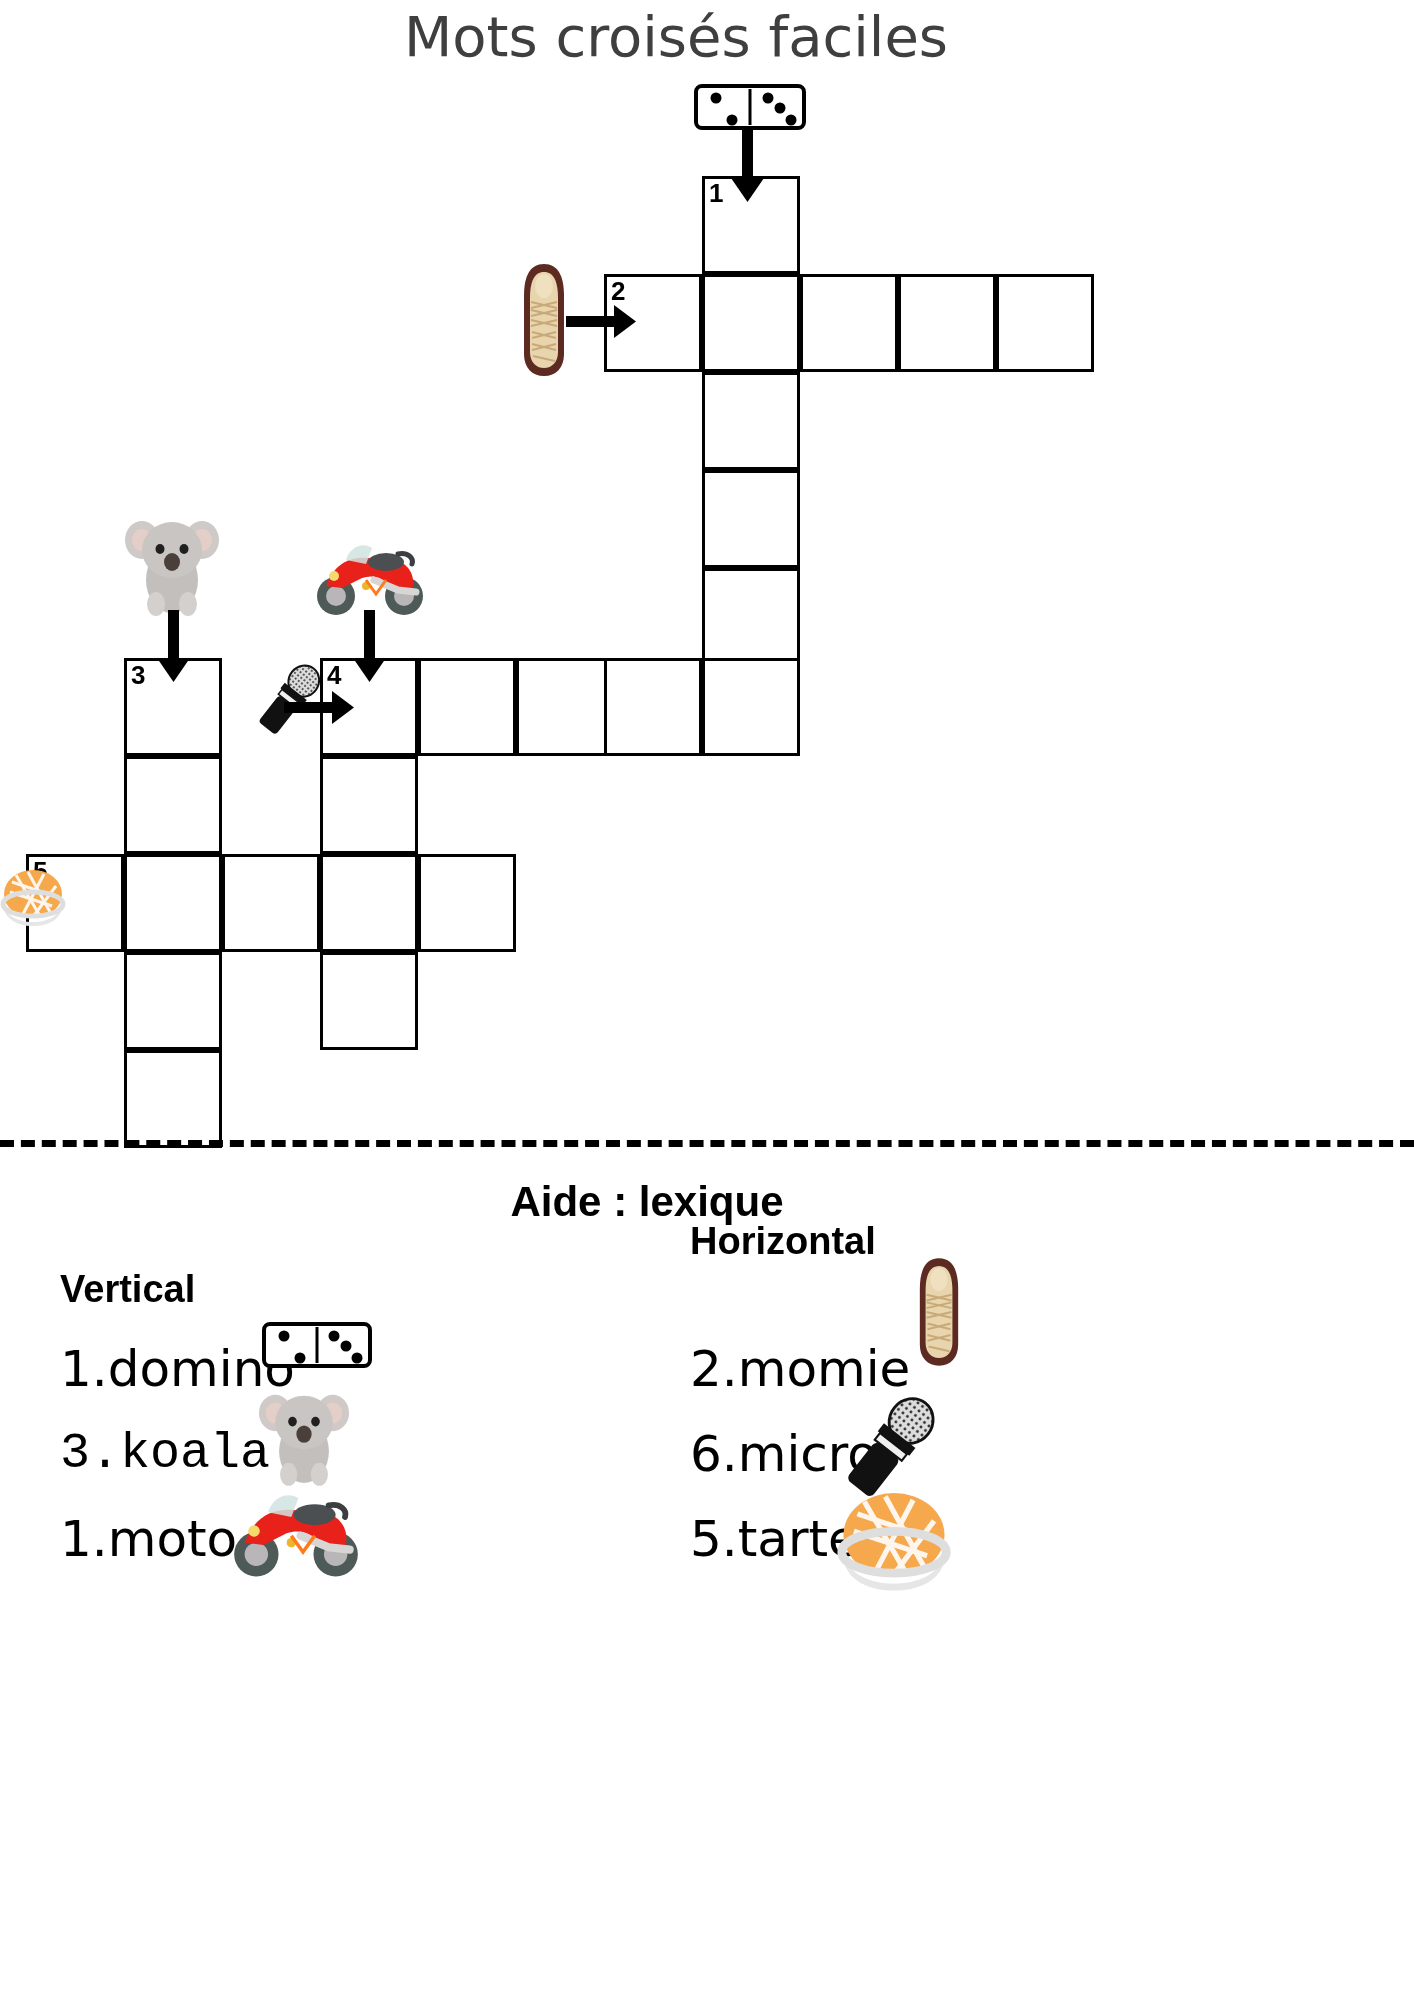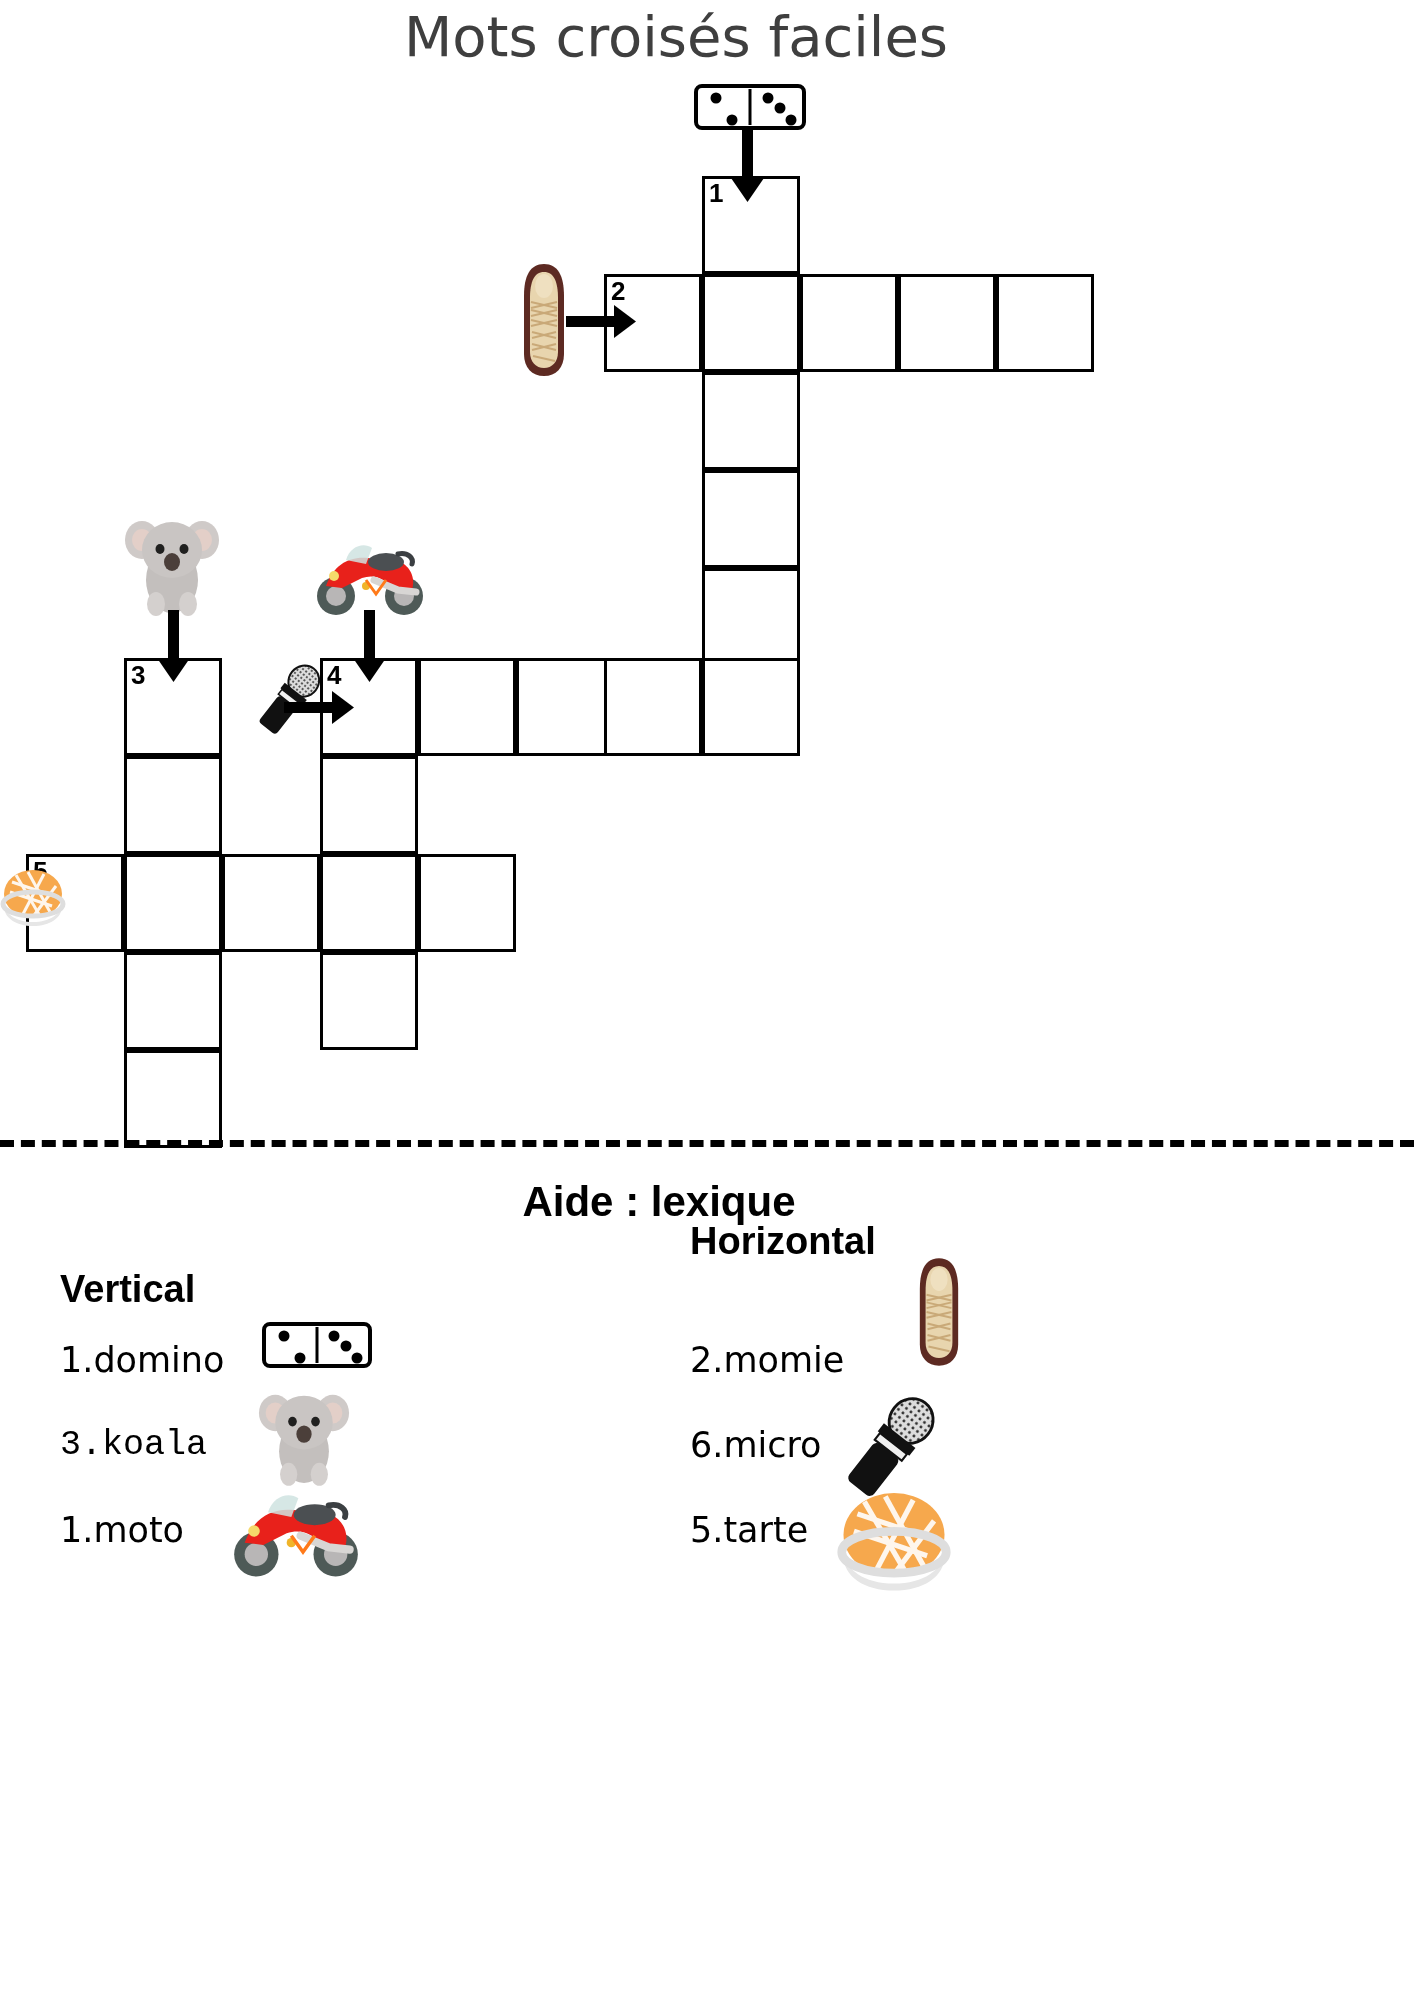--- a/index.html
+++ b/index.html
@@ -59,38 +59,38 @@
   #separator {
     position: absolute;
     left: 0;
     width: 1414px;
     border-top: 7px dashed #000;
   }
 
   
   #lexique-title {
     position: absolute;
-    left: 12px;
+    left: 0;
     width: 1294px;
     text-align: center;
     font-size: 42px;
     font-weight: bold;
     color: #000;
     font-family: "Liberation Sans", sans-serif;
   }
   .col-heading {
     position: absolute;
     font-size: 38px;
     font-weight: bold;
     color: #000;
     font-family: "Liberation Sans", sans-serif;
   }
   .lex-item {
     position: absolute;
-    font-size: 35px;
+    font-size: 50px;
     color: #000;
     font-family: "DejaVu Sans", sans-serif;
     white-space: nowrap;
   }
 </style>
 </head>
 <body>
 
 <div id="puzzle-title">Mots croisés faciles</div>
 

